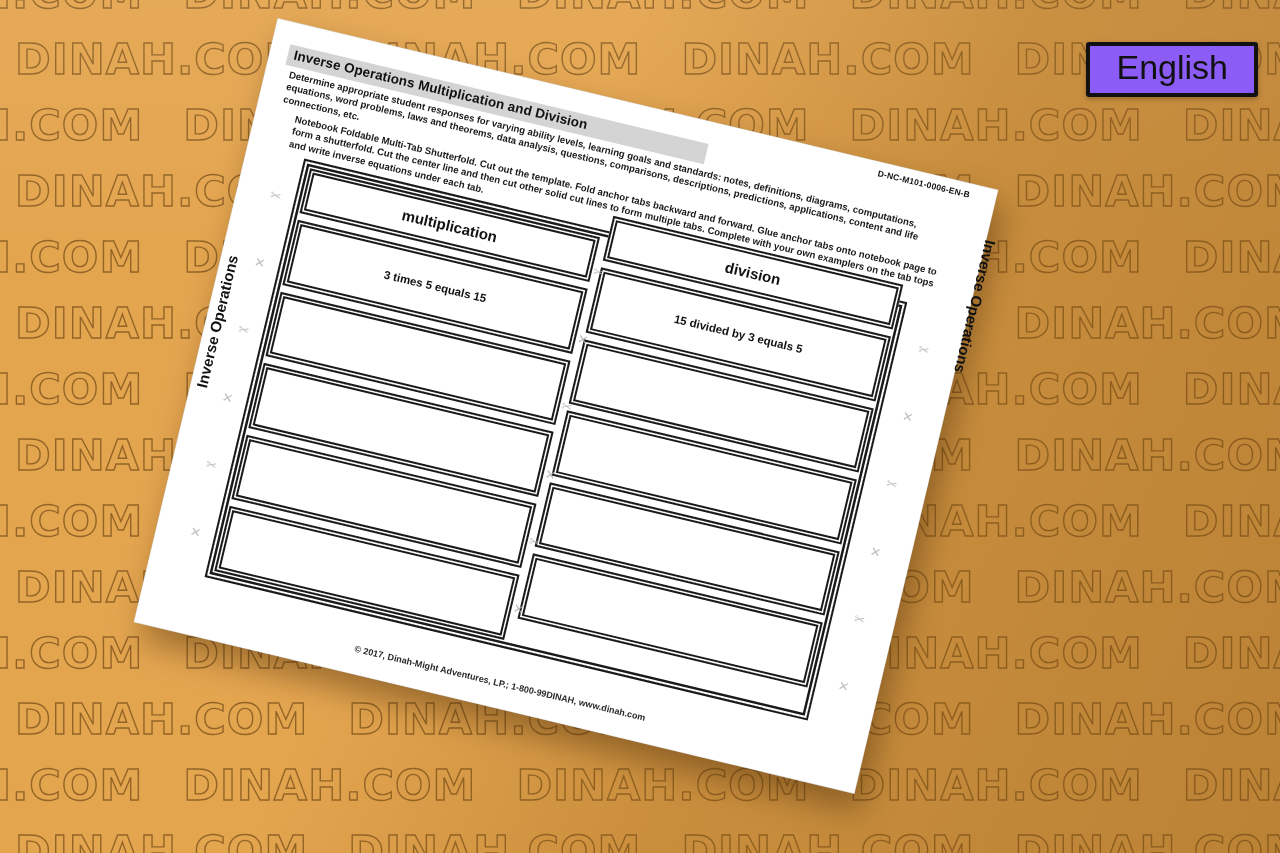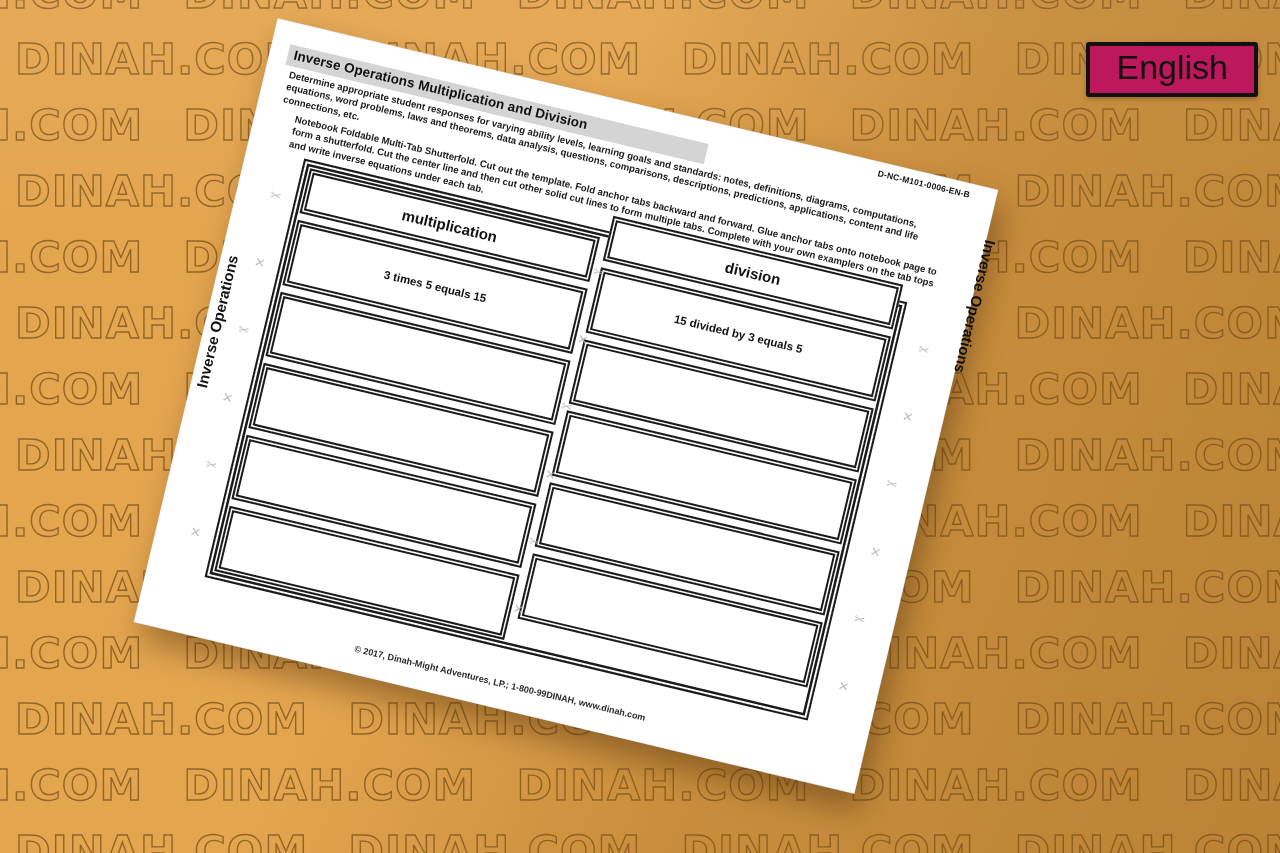--- a/index.html
+++ b/index.html
@@ -232,21 +232,21 @@
     font-size: 9px;
     font-weight: 600;
     color: #2a2a2a;
   }
 
   
   .lang-badge {
     position: absolute;
     right: 22px;
     top: 42px;
-    background: #be185d;
+    background: #8b5cf6;
     border: 4px solid #111;
     border-radius: 3px;
     padding: 4px 26px 7px 26px;
     font-size: 34px;
     font-weight: 400;
     color: #111;
     line-height: 1.05;
     font-family: "Liberation Sans", sans-serif;
     box-shadow: 0 2px 5px rgba(60,34,4,0.35);
   }

